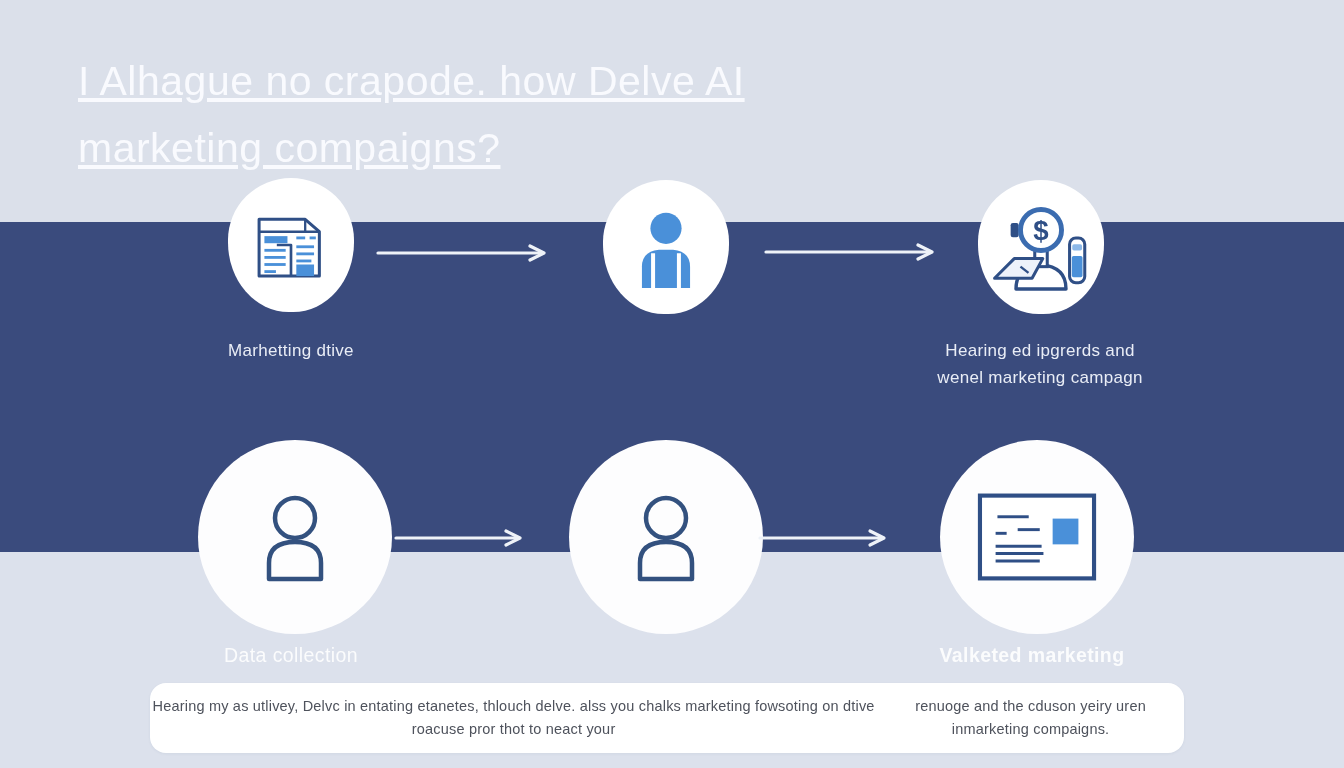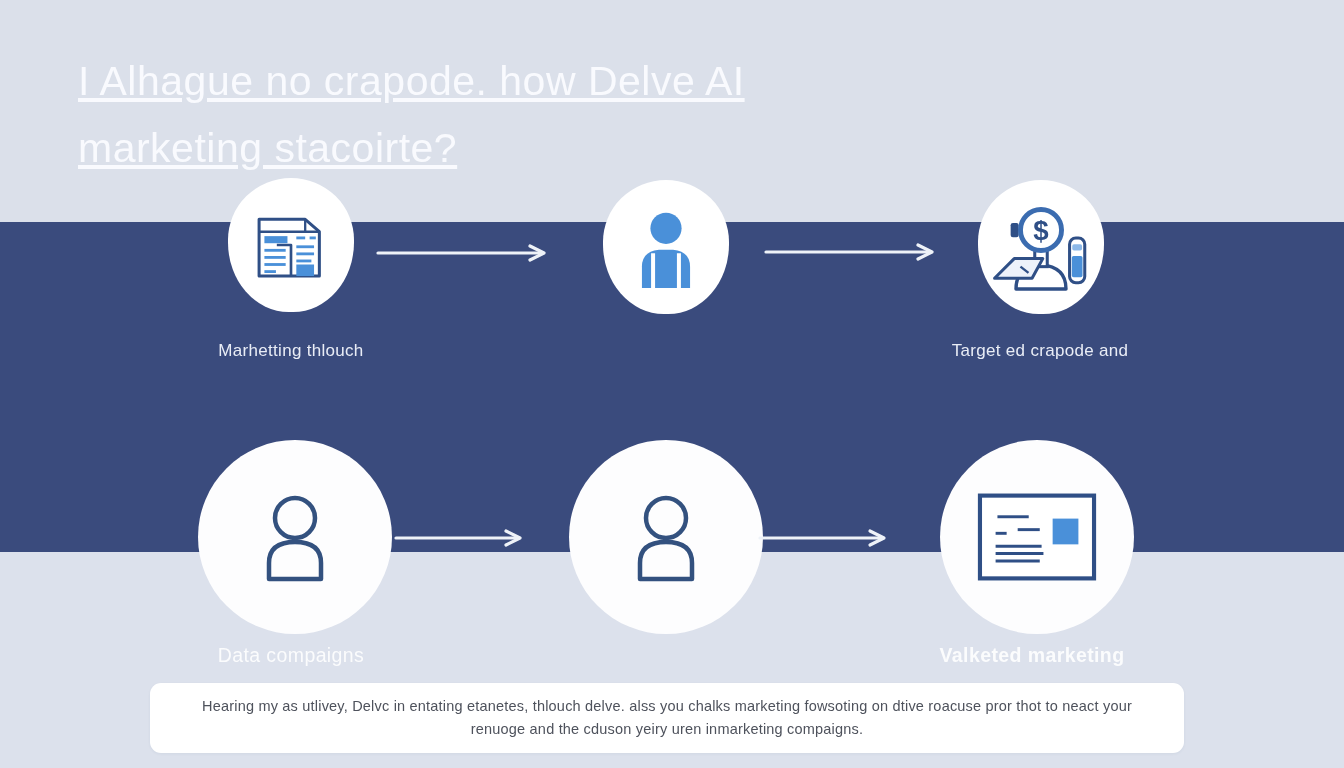--- a/index.html
+++ b/index.html
@@ -28,39 +28,39 @@
     position:absolute;width:300px;text-align:center;color:#e9edf6;
     font-size:17px;line-height:27px;font-weight:400;letter-spacing:0.3px;
   }
   .row2-label{
     position:absolute;width:300px;text-align:center;color:rgba(255,255,255,0.88);
     font-size:19.5px;line-height:24px;font-weight:400;letter-spacing:0.4px;
   }
   .arrow{position:absolute;height:20px;}
   .footer-box{
     position:absolute;left:150px;top:683px;width:1034px;height:70px;
-    background:#ffffff;border-radius:11px;box-shadow:0 1px 3px rgba(40,60,100,0.06);
-    display:flex;flex-direction:column;align-items:center;justify-content:center;
+    background:#ffffff;border-radius:16px;box-shadow:0 1px 3px rgba(40,60,100,0.06);
+    display:flex;flex-direction:row;align-items:center;justify-content:center;
   }
   .footer-box span{
     display:block;text-align:center;color:#4e525c;font-size:14.5px;line-height:23px;
     letter-spacing:0.2px;
   }
 </style>
 </head>
 <body>
 
 <div class="canvas">
 
   <div class="bg-top"></div>
   <div class="band"></div>
 
   <div class="title">
     <div>I Alhague no crapode. how Delve AI</div>
-    <div>marketing stacoirte?</div>
+    <div>marketing compaigns?</div>
   </div>
 
   <div class="squircle" style="left:228px;top:178px;">
     <svg width="78" height="74" viewBox="0 0 88 82">
       <path d="M8 12 H60 L76 26 V76 H8 Z" fill="#ffffff" stroke="#2f4f86" stroke-width="3.4" stroke-linejoin="round"></path>
       <path d="M8 26 H76" fill="none" stroke="#2f4f86" stroke-width="3"></path>
       <path d="M60 12 V26" fill="none" stroke="#2f4f86" stroke-width="2.6"></path>
       <path d="M28 41 H44 V76" fill="none" stroke="#2f4f86" stroke-width="3" stroke-linejoin="round"></path>
       <rect x="14" y="31" width="26" height="8" fill="#4a90d9"></rect>
       <line x1="14" y1="47" x2="38" y2="47" stroke="#4a90d9" stroke-width="3.2"></line>
@@ -103,24 +103,25 @@
   <svg class="arrow" style="left:376px;top:243px;" width="172" height="20" viewBox="0 0 172 20">
     <line x1="2" y1="10" x2="166" y2="10" stroke="#eef2f8" stroke-width="3.2" stroke-linecap="round"></line>
     <polyline points="154,3 168,10 154,17" fill="none" stroke="#eef2f8" stroke-width="3.2" stroke-linecap="round" stroke-linejoin="round"></polyline>
   </svg>
   <svg class="arrow" style="left:764px;top:242px;" width="172" height="20" viewBox="0 0 172 20">
     <line x1="2" y1="10" x2="166" y2="10" stroke="#eef2f8" stroke-width="3.2" stroke-linecap="round"></line>
     <polyline points="154,3 168,10 154,17" fill="none" stroke="#eef2f8" stroke-width="3.2" stroke-linecap="round" stroke-linejoin="round"></polyline>
   </svg>
 
   <div class="step-label" style="left:141px;top:337px;">
-    <div>Marhetting thlouch</div>
+    <div>Marhetting dtive</div>
   </div>
   <div class="step-label" style="left:890px;top:337px;">
-    <div>Target ed crapode and</div>
+    <div>Hearing ed ipgrerds and</div>
+    <div>wenel marketing campagn</div>
   </div>
 
   <div class="circle" style="left:198px;top:440px;">
     <svg width="104" height="104" viewBox="0 0 104 104">
       <circle cx="52" cy="33" r="20" fill="none" stroke="#33517f" stroke-width="4.5"></circle>
       <path d="M26 94 V78 Q26 57 52 57 Q78 57 78 78 V94 Z" fill="none" stroke="#33517f" stroke-width="4.5" stroke-linejoin="round"></path>
     </svg>
   </div>
   <div class="circle" style="left:569px;top:440px;">
     <svg width="104" height="104" viewBox="0 0 104 104">
@@ -143,21 +144,21 @@
 
   <svg class="arrow" style="left:394px;top:528px;" width="130" height="20" viewBox="0 0 130 20">
     <line x1="2" y1="10" x2="124" y2="10" stroke="#eef2f8" stroke-width="3.2" stroke-linecap="round"></line>
     <polyline points="112,3 126,10 112,17" fill="none" stroke="#eef2f8" stroke-width="3.2" stroke-linecap="round" stroke-linejoin="round"></polyline>
   </svg>
   <svg class="arrow" style="left:758px;top:528px;" width="130" height="20" viewBox="0 0 130 20">
     <line x1="2" y1="10" x2="124" y2="10" stroke="#eef2f8" stroke-width="3.2" stroke-linecap="round"></line>
     <polyline points="112,3 126,10 112,17" fill="none" stroke="#eef2f8" stroke-width="3.2" stroke-linecap="round" stroke-linejoin="round"></polyline>
   </svg>
 
-  <div class="row2-label" style="left:141px;top:643px;">Data compaigns</div>
+  <div class="row2-label" style="left:141px;top:643px;">Data collection</div>
   <div class="row2-label" style="left:882px;top:643px;font-weight:bold;">Valketed marketing</div>
 
   <div class="footer-box">
     <span>Hearing my as utlivey, Delvc in entating etanetes, thlouch delve. alss you chalks marketing fowsoting on dtive roacuse pror thot to neact your</span>
     <span>renuoge and the cduson yeiry uren inmarketing compaigns.</span>
   </div>
 
 </div>
 
 </body></html>

